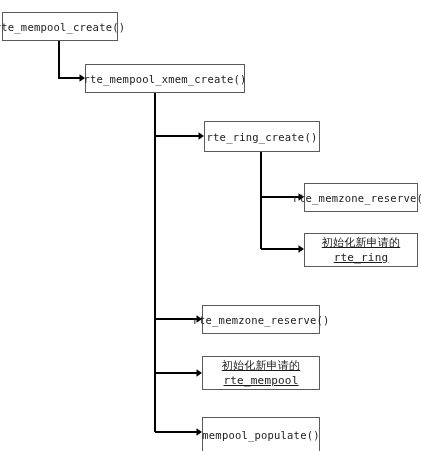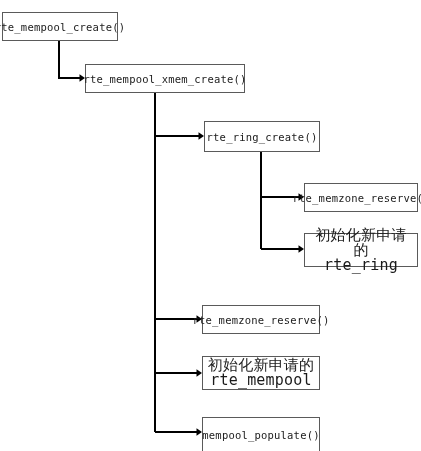--- a/index.html
+++ b/index.html
@@ -28,22 +28,23 @@
     justify-content: center;
     text-align: center;
     font-family: "DejaVu Sans Mono", "Liberation Mono", monospace;
     font-size: 10.5px;
     line-height: 14px;
     letter-spacing: 0.2px;
     white-space: pre-line;
     padding: 0 3px;
   }
   .node.cjk {
-    font-size: 15px;
+    font-size: 11px;
     line-height: 15px;
+    text-decoration: underline;
   }
   #edge-layer {
     position: absolute;
     left: 0;
     top: 0;
     width: 421px;
     height: 451px;
     pointer-events: none;
   }
 </style>

